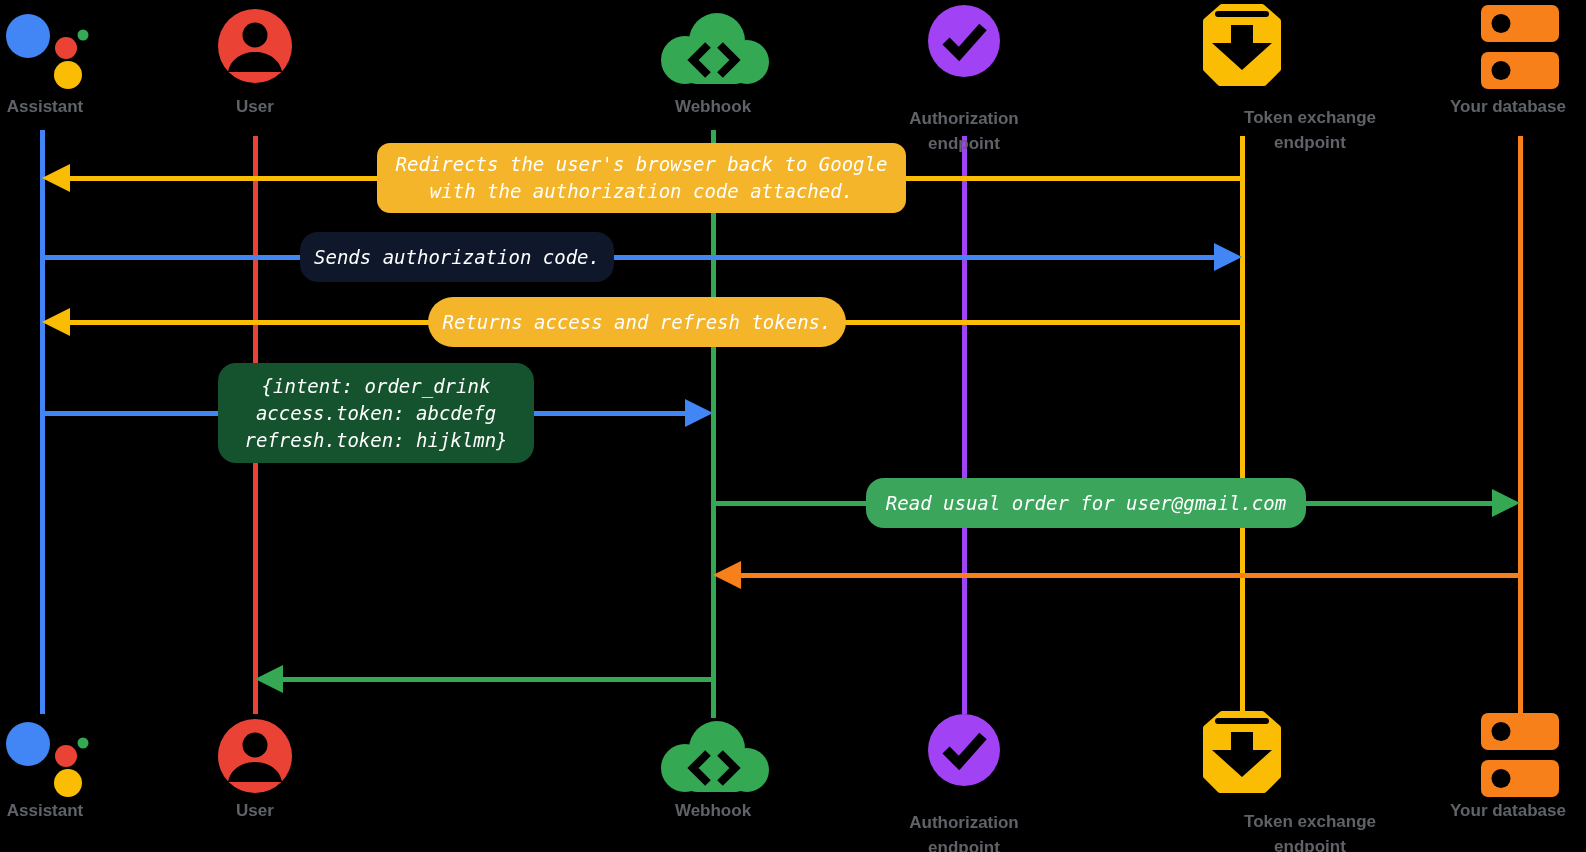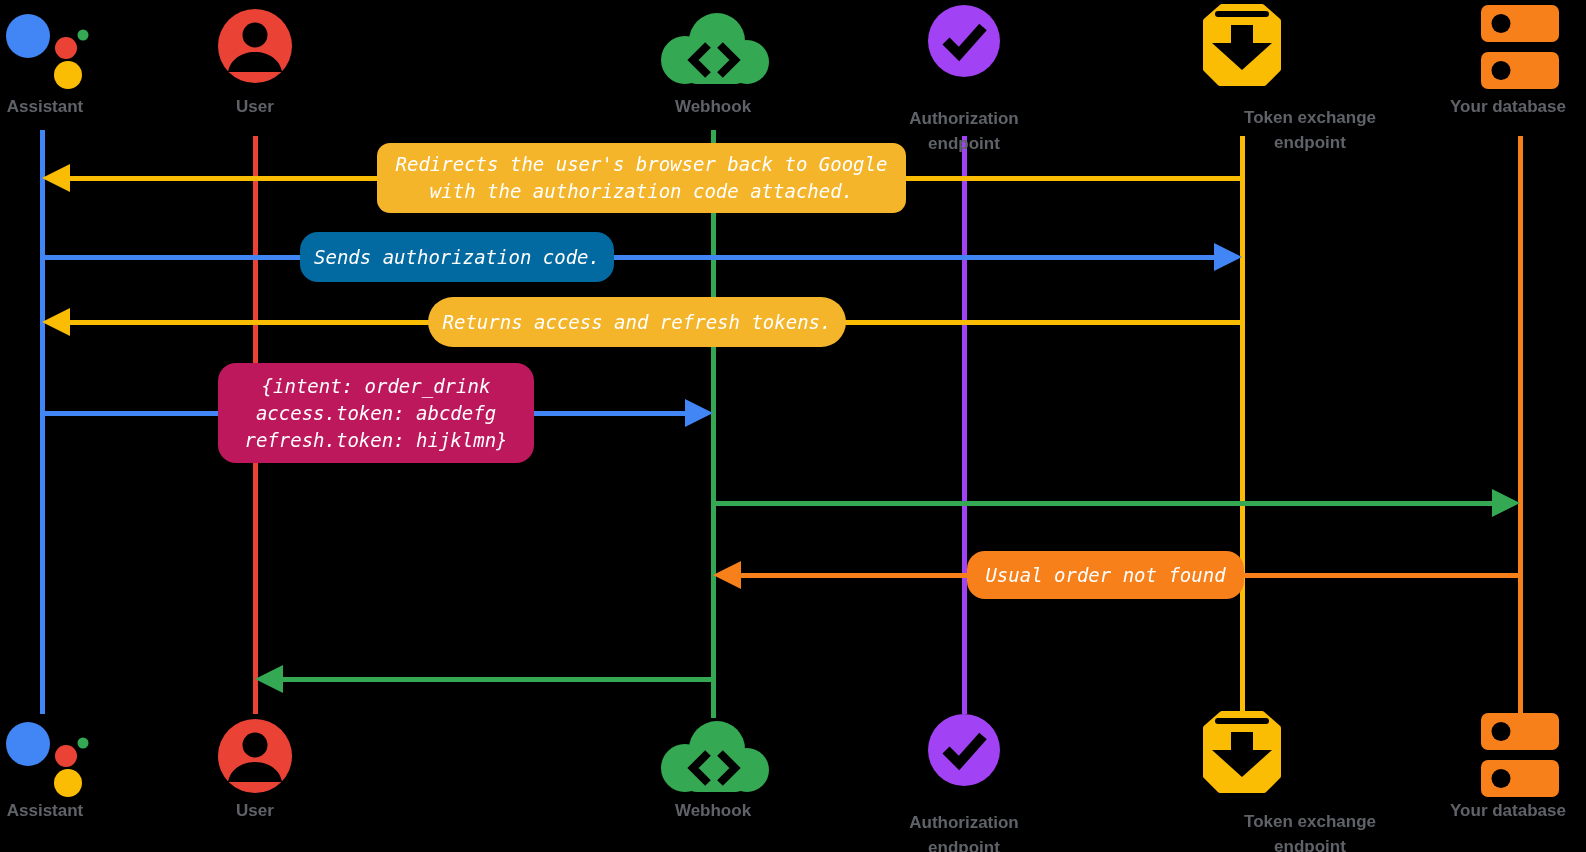--- a/index.html
+++ b/index.html
@@ -36,23 +36,23 @@
   .mh4{left:1492px;top:489px;border-left-color:#34A853;}
   .mh5{left:713px;top:561px;border-right-color:#F8801B;}
   .mh6{left:255px;top:665px;border-right-color:#34A853;}
 
   
   .bb{position:absolute;display:flex;align-items:center;justify-content:center;
       color:#fff;text-align:center;white-space:pre-line;border-radius:18px;z-index:3;}
   .mono{font-family:"DejaVu Sans Mono",monospace;font-style:italic;font-size:19px;line-height:27px;}
   .sans{font-family:"Liberation Sans",sans-serif;font-size:20px;line-height:27px;border-radius:20px;}
   .bb0{left:377px;top:143px;width:529px;height:70px;background:#F4B52A;border-radius:13px;}
-  .bb1{left:300px;top:232px;width:314px;height:50px;background:#0369a1;}
+  .bb1{left:300px;top:232px;width:314px;height:50px;background:#0f172a;}
   .bb2{left:428px;top:297px;width:418px;height:50px;background:#F4B52A;border-radius:25px;}
-  .bb3{left:218px;top:363px;width:316px;height:100px;background:#be185d;}
+  .bb3{left:218px;top:363px;width:316px;height:100px;background:#14532d;}
   .bb4{left:866px;top:478px;width:440px;height:50px;background:#3BA55C;}
   .bb5{left:967px;top:551px;width:277px;height:48px;background:#F8801B;}
   .bb6{left:338px;top:612px;width:286px;height:125px;background:#3BA55C;}
 
   
   .icon{position:absolute;z-index:4;}
   .al{position:absolute;width:220px;text-align:center;color:#5F6368;font-weight:700;
       font-size:17px;line-height:25px;white-space:pre-line;z-index:4;}
   .al-top{top:94px;}
   .al-bot{top:798px;}
@@ -97,21 +97,21 @@
   <div class="ml ml6"></div>
   <div class="mh mh-l mh6"></div>
 
   <div class="bb mono bb0">Redirects the user's browser back to Google
 with the authorization code attached.</div>
   <div class="bb mono bb1">Sends authorization code.</div>
   <div class="bb mono bb2">Returns access and refresh tokens.</div>
   <div class="bb mono bb3">{intent: order_drink
 access.token: abcdefg
 refresh.token: hijklmn}</div>
-  <div class="bb mono bb5">Usual order not found</div>
+  <div class="bb mono bb4">Read usual order for user@gmail.com</div>
 
   <svg class="icon ic-assistant top" width="92" height="92" viewBox="0 0 92 92">
     <circle cx="26" cy="32" r="22" fill="#4285F4"></circle>
       <circle cx="64" cy="44" r="11" fill="#EA4335"></circle>
     <circle cx="81" cy="31" r="5.5" fill="#34A853"></circle>
       <circle cx="66" cy="71" r="14" fill="#FBBC04"></circle>
   </svg>
   <svg class="icon ic-assistant bot" width="92" height="92" viewBox="0 0 92 92">
     <circle cx="26" cy="32" r="22" fill="#4285F4"></circle>
       <circle cx="64" cy="44" r="11" fill="#EA4335"></circle>

